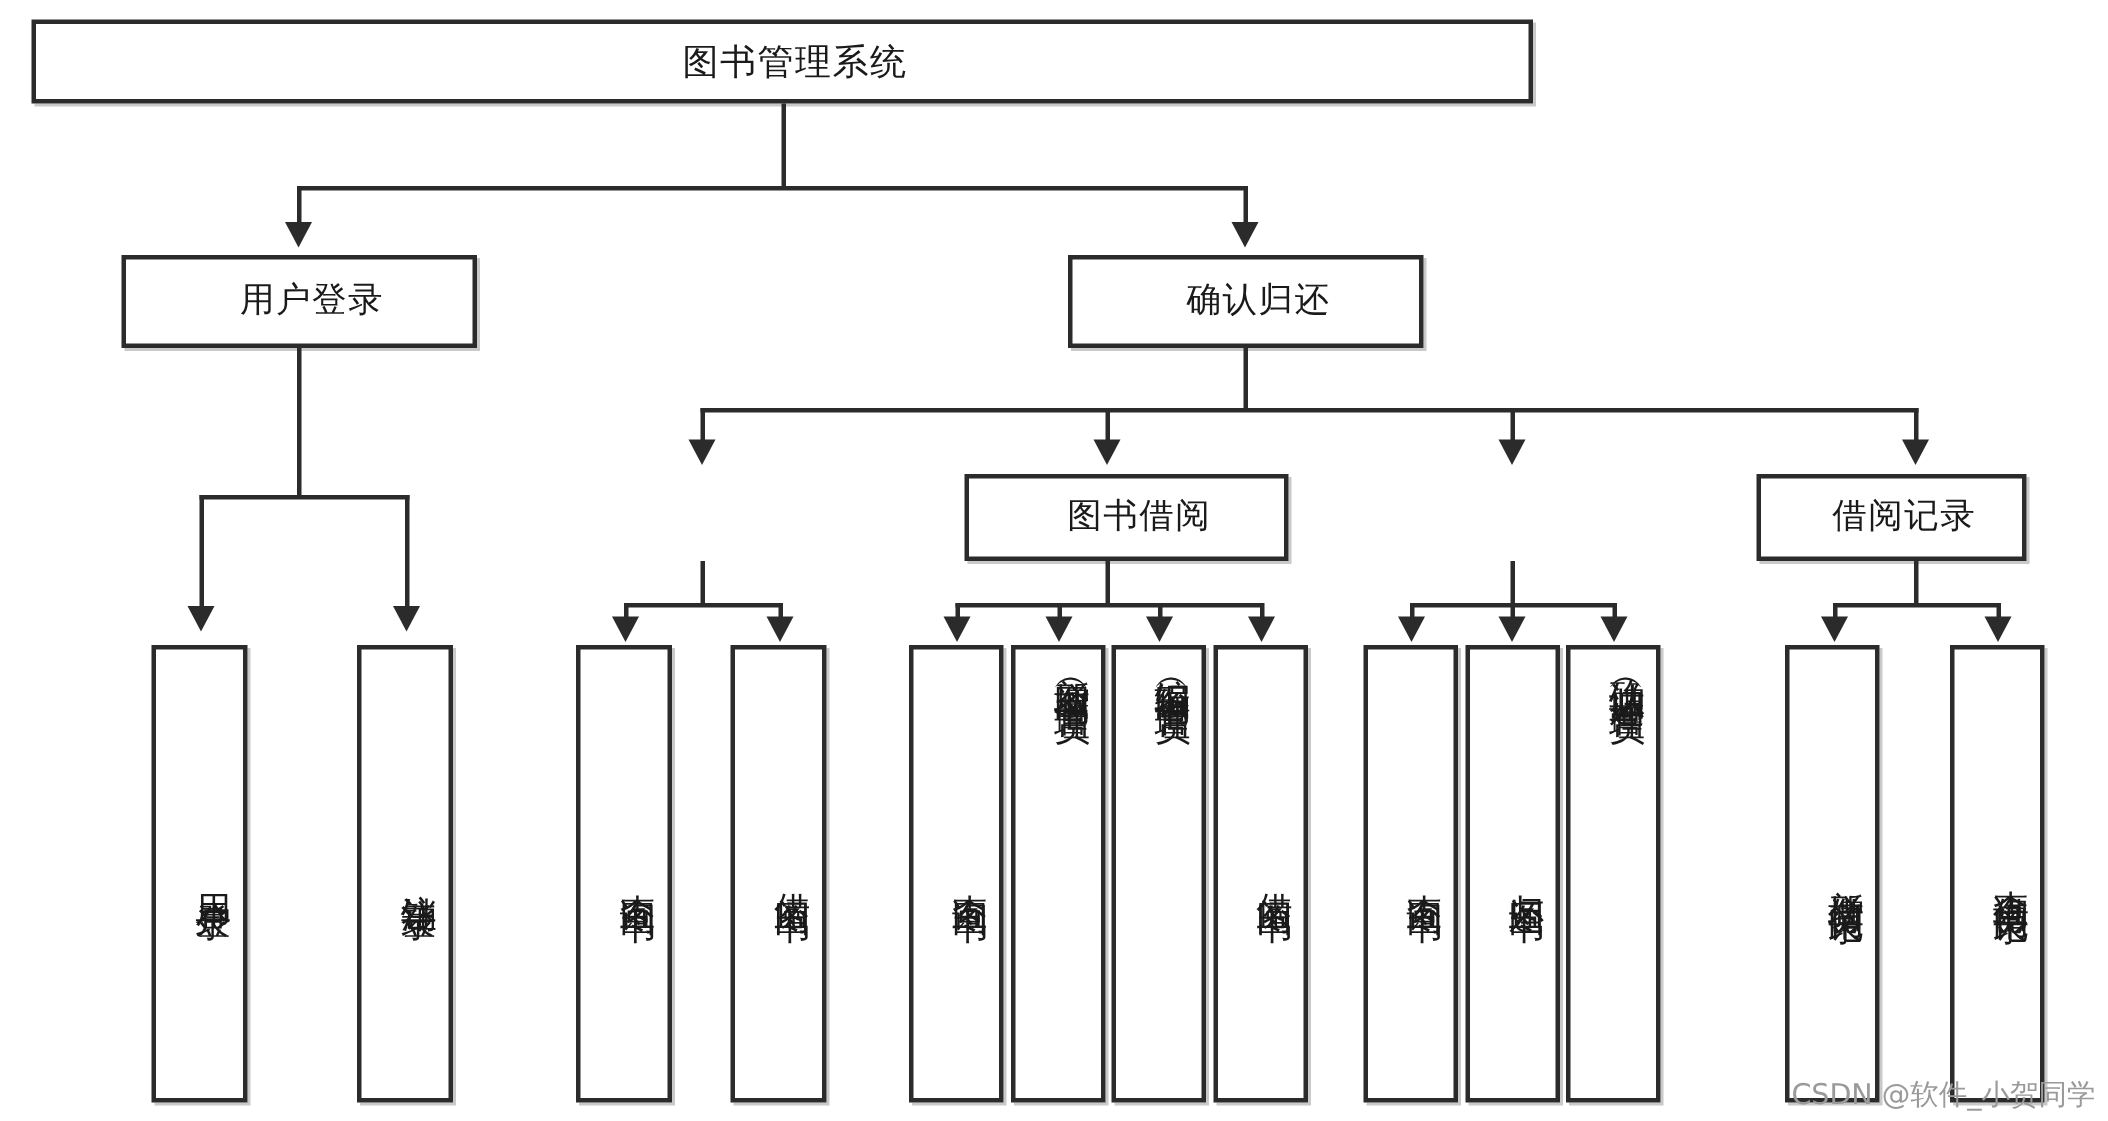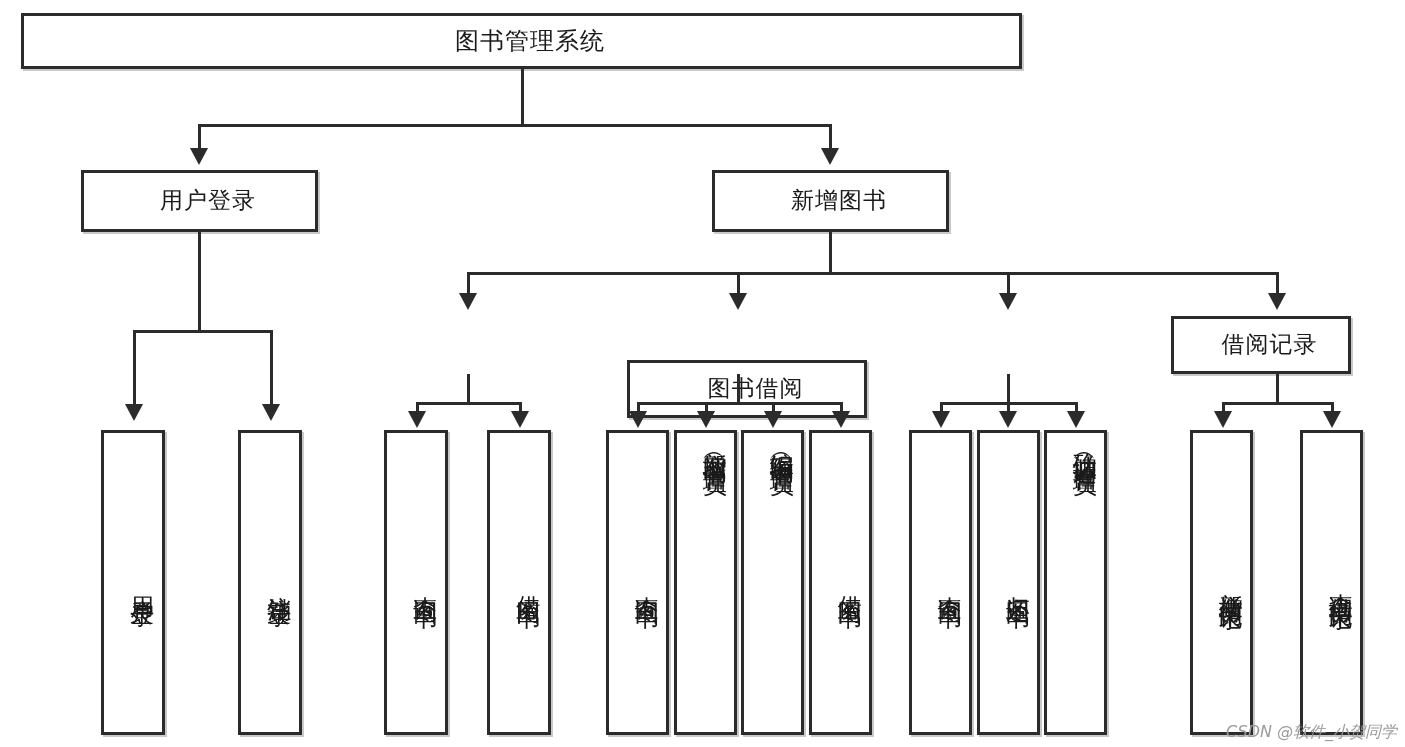--- a/index.html
+++ b/index.html
@@ -62,25 +62,24 @@
     width:0;height:0;
     border-left:9px solid transparent;
     border-right:9px solid transparent;
     border-top:17px solid #2b2b2b;
   }
 
   
   #watermark{
     position:absolute;
     right:8px;bottom:4px;
-    font-size:16px;
+    font-size:19px;
     color:#9a9a9a;
     white-space:nowrap;
     font-family:"DejaVu Sans","Liberation Sans",sans-serif;
-    font-style:italic;
   }
 </style>
 </head>
 <body>
 
 <div id="canvas">
 
   <div class="box root shadowed" style="left:21px;top:13px;width:1001px;height:56px;">
     <span class="lbl">图书管理系统</span>
   </div>
@@ -92,42 +91,42 @@
   <div class="ln v" style="left:198px;top:124px;height:25px;"></div>
   <div class="arrow" style="left:190px;top:148px;"></div>
   <div class="ln v" style="left:829px;top:124px;height:25px;"></div>
   <div class="arrow" style="left:821px;top:148px;"></div>
 
   <div class="box shadowed" style="left:81px;top:170px;width:237px;height:62px;">
     <span class="lbl">用户登录</span>
   </div>
 
   <div class="box shadowed" style="left:712px;top:170px;width:237px;height:62px;">
-    <span class="lbl">新增图书</span>
+    <span class="lbl">确认归还</span>
   </div>
 
   <div class="ln v" style="left:198px;top:232px;height:100px;"></div>
   <div class="ln h" style="left:133px;top:330px;width:140px;"></div>
   <div class="ln v" style="left:133px;top:330px;height:75px;"></div>
   <div class="arrow" style="left:125px;top:404px;"></div>
   <div class="ln v" style="left:270px;top:330px;height:75px;"></div>
   <div class="arrow" style="left:262px;top:404px;"></div>
 
   <div class="ln v" style="left:829px;top:232px;height:42px;"></div>
   <div class="ln h" style="left:467px;top:272px;width:812px;"></div>
   <div class="ln v" style="left:467px;top:272px;height:22px;"></div>
   <div class="arrow" style="left:459px;top:293px;"></div>
   <div class="ln v" style="left:737px;top:272px;height:22px;"></div>
   <div class="arrow" style="left:729px;top:293px;"></div>
   <div class="ln v" style="left:1007px;top:272px;height:22px;"></div>
   <div class="arrow" style="left:999px;top:293px;"></div>
   <div class="ln v" style="left:1276px;top:272px;height:22px;"></div>
   <div class="arrow" style="left:1268px;top:293px;"></div>
 
-  <div class="box shadowed" style="left:627px;top:316px;width:240px;height:58px;margin-top:44px;">
+  <div class="box shadowed" style="left:643px;top:316px;width:216px;height:58px;">
     <span class="lbl">图书借阅</span>
   </div>
   <div class="box shadowed" style="left:1171px;top:316px;width:180px;height:58px;">
     <span class="lbl">借阅记录</span>
   </div>
 
   <div class="ln v" style="left:467px;top:374px;height:30px;"></div>
   <div class="ln h" style="left:416px;top:402px;width:105px;"></div>
   <div class="ln v" style="left:416px;top:402px;height:10px;"></div>
   <div class="arrow" style="left:408px;top:411px;"></div>

